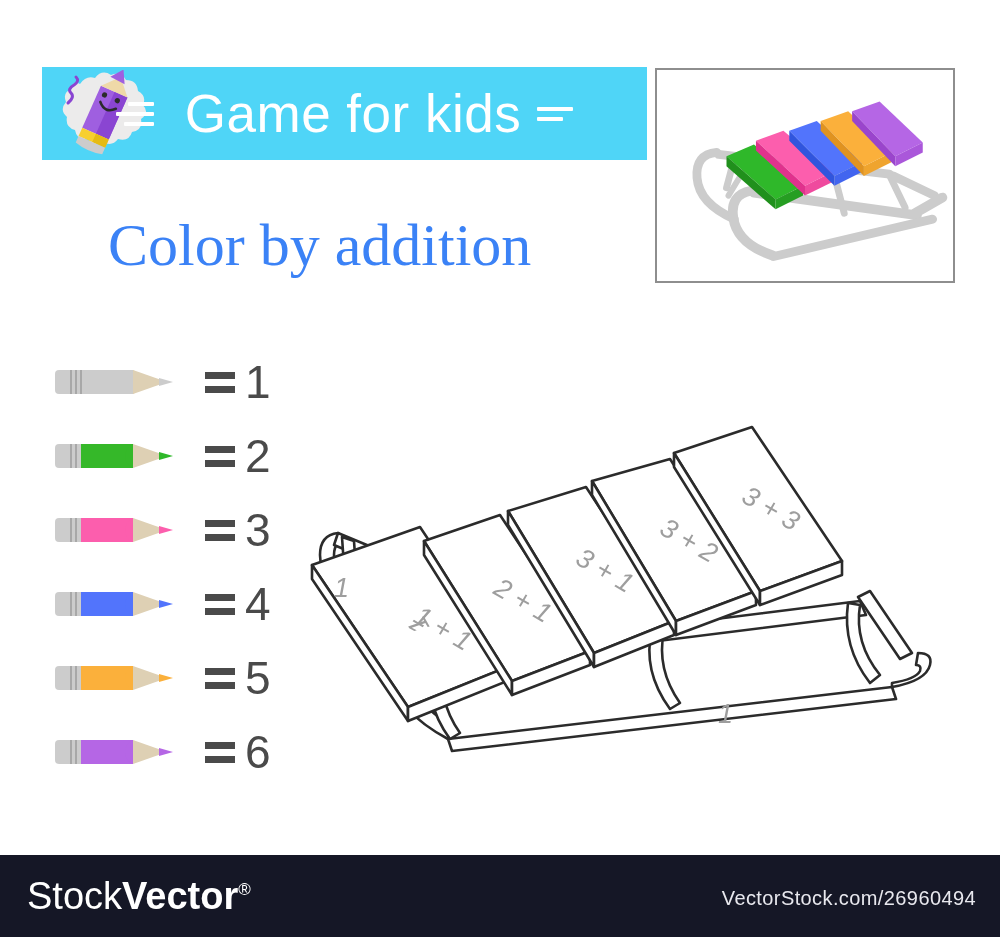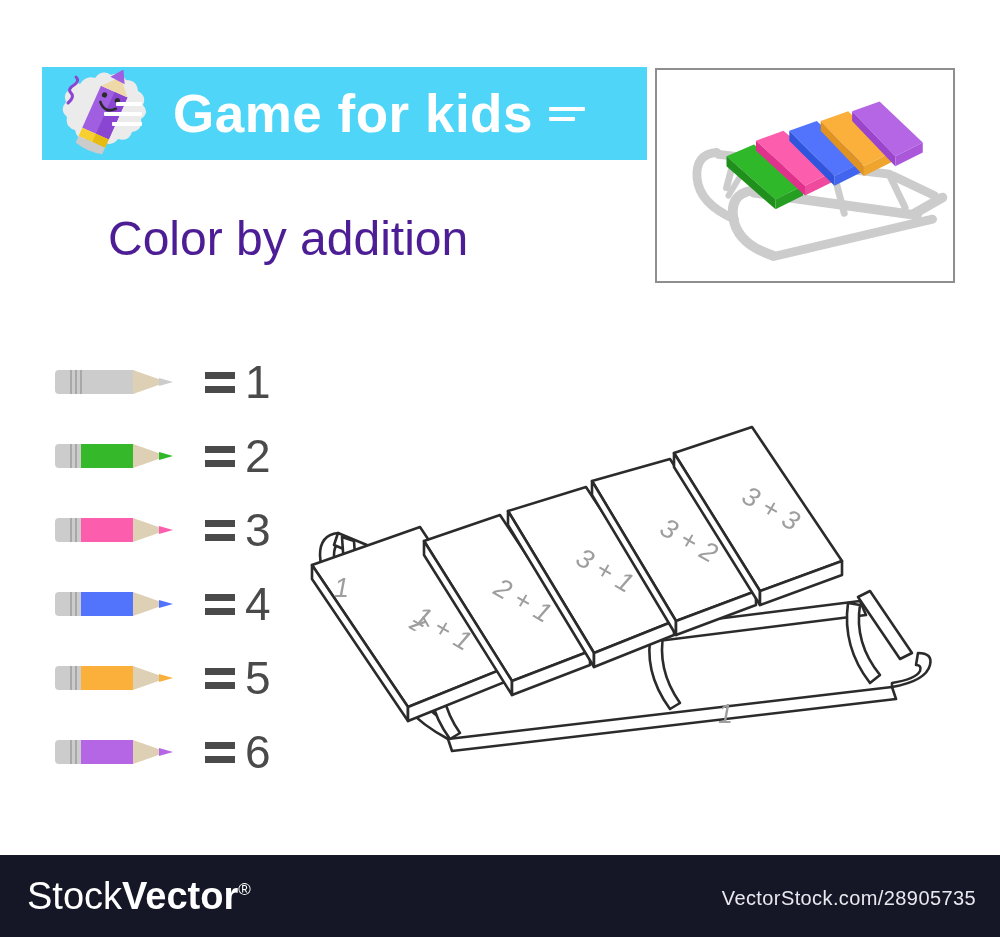--- a/index.html
+++ b/index.html
@@ -19,35 +19,35 @@
   }
   .mascot{
     position:absolute;left:8px;top:3px;width:110px;height:88px;
   }
   .banner-title{
     position:absolute;left:0;top:0;width:605px;height:93px;
     display:flex;align-items:center;justify-content:center;gap:16px;
   }
   .banner-title .txt{
     color:#ffffff;font-size:53px;letter-spacing:0.5px;
-    font-weight:700;line-height:1;white-space:nowrap;margin-left:15px;
+    font-weight:400;line-height:1;white-space:nowrap;margin-left:15px;
   }
   .speed{display:flex;flex-direction:column;gap:6px;}
   .speed i{display:block;height:4px;background:#fff;border-radius:1px;}
   .speed.left i:nth-child(1){width:26px;margin-left:12px;}
   .speed.left i:nth-child(2){width:38px;margin-left:0px;}
   .speed.left i:nth-child(3){width:30px;margin-left:8px;}
   .speed.right i:nth-child(1){width:36px;}
   .speed.right i:nth-child(2){width:26px;}
 
   
   .subtitle{
     position:absolute;left:108px;top:215px;
-    color:#4c1d95;font-size:48px;font-weight:400;line-height:1;
-    letter-spacing:0px;white-space:nowrap;
+    color:#3b82f6;font-size:60px;font-weight:400;line-height:1;
+    letter-spacing:0px;white-space:nowrap;font-family:Liberation Serif, serif;
   }
 
   
   .thumb{
     position:absolute;left:655px;top:68px;width:300px;height:215px;
     background:#ffffff;border:2px solid #8e8e8e;box-sizing:border-box;
   }
   .thumb svg{display:block;width:100%;height:100%;}
 
   
@@ -368,16 +368,16 @@
         <text transform="rotate(-120 130 222)" x="130" y="222">1</text>
         <text x="418" y="318">1</text>
       </g>
     </svg>
   </div>
 
   <div class="footer">
     <div class="wm-logo">
       <span class="light">Stock</span><span class="bold">Vector</span><span class="reg">®</span>
     </div>
-    <div class="wm-url">VectorStock.com/28905735</div>
+    <div class="wm-url">VectorStock.com/26960494</div>
   </div>
 
 </div>
 
 </body></html>

